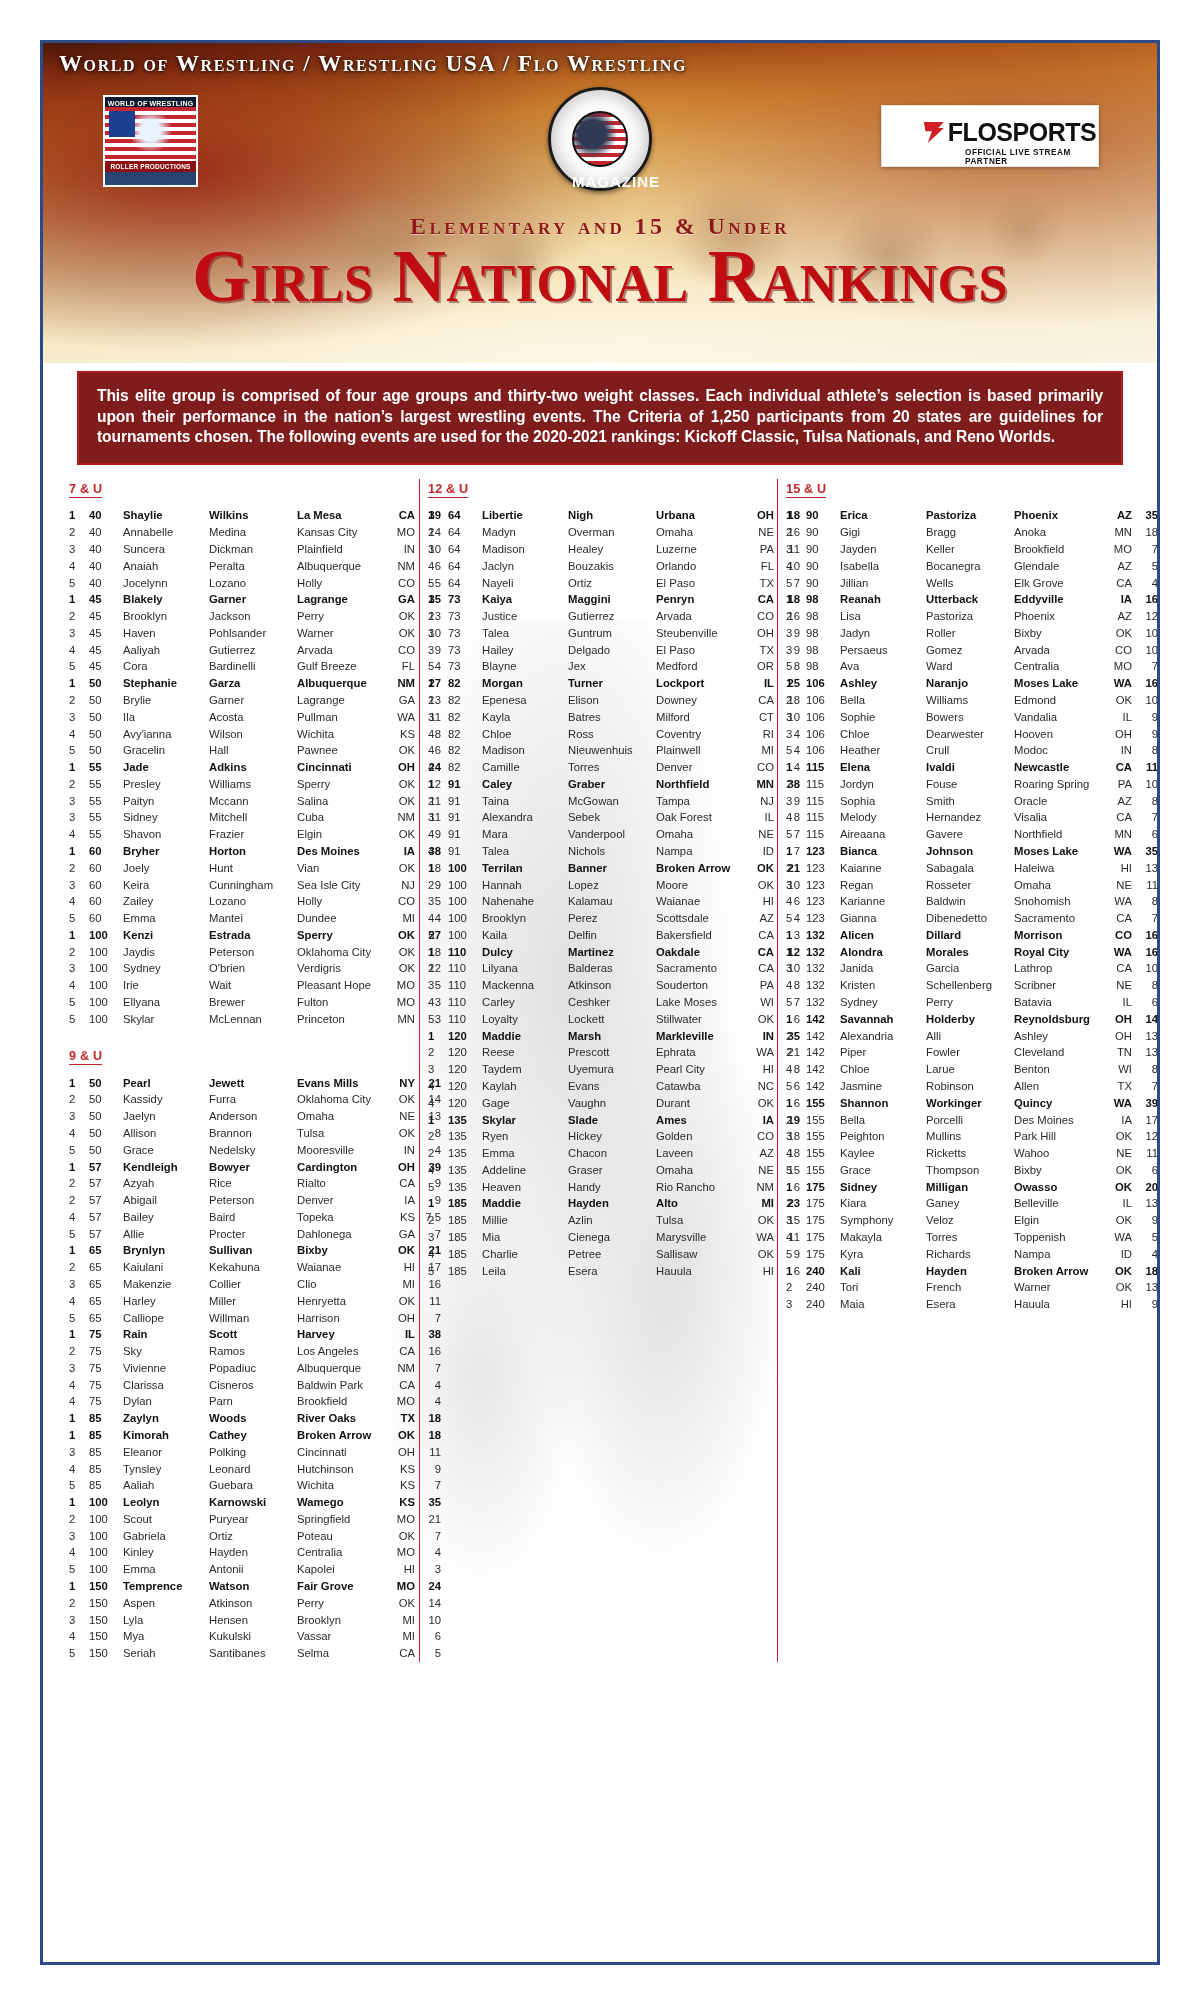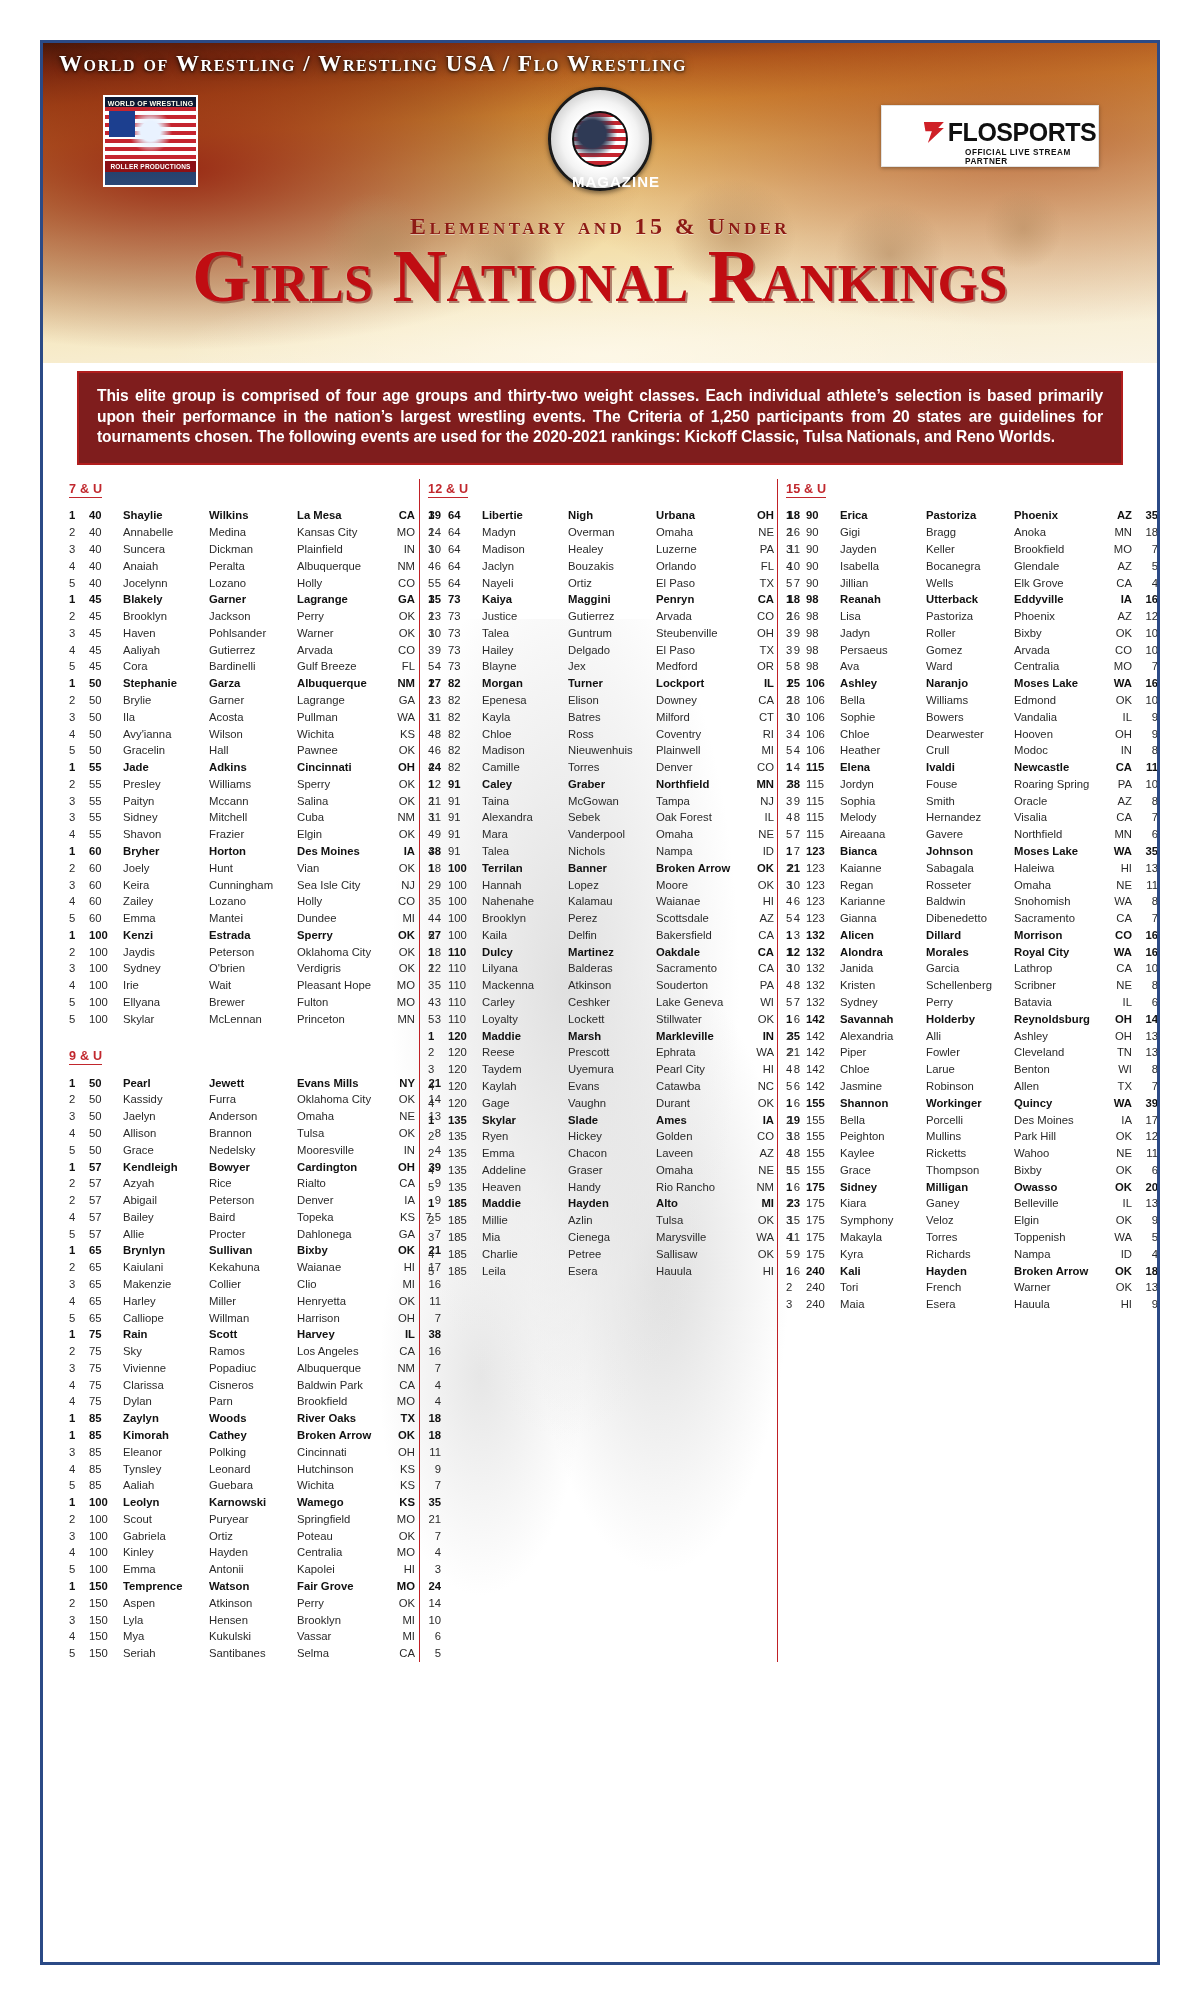--- a/index.html
+++ b/index.html
@@ -1145,21 +1145,21 @@
                 <td class="c-last">Atkinson</td>
                 <td class="c-town">Souderton</td>
                 <td class="c-state">PA</td>
                 <td class="c-pts">8</td>
               </tr>
               <tr>
                 <td class="c-place">4</td>
                 <td class="c-weight">110</td>
                 <td class="c-first">Carley</td>
                 <td class="c-last">Ceshker</td>
-                <td class="c-town">Lake Geneva</td>
+                <td class="c-town">Lake Moses</td>
                 <td class="c-state">WI</td>
                 <td class="c-pts">7</td>
               </tr>
               <tr>
                 <td class="c-place">5</td>
                 <td class="c-weight">110</td>
                 <td class="c-first">Loyalty</td>
                 <td class="c-last">Lockett</td>
                 <td class="c-town">Stillwater</td>
                 <td class="c-state">OK</td>

